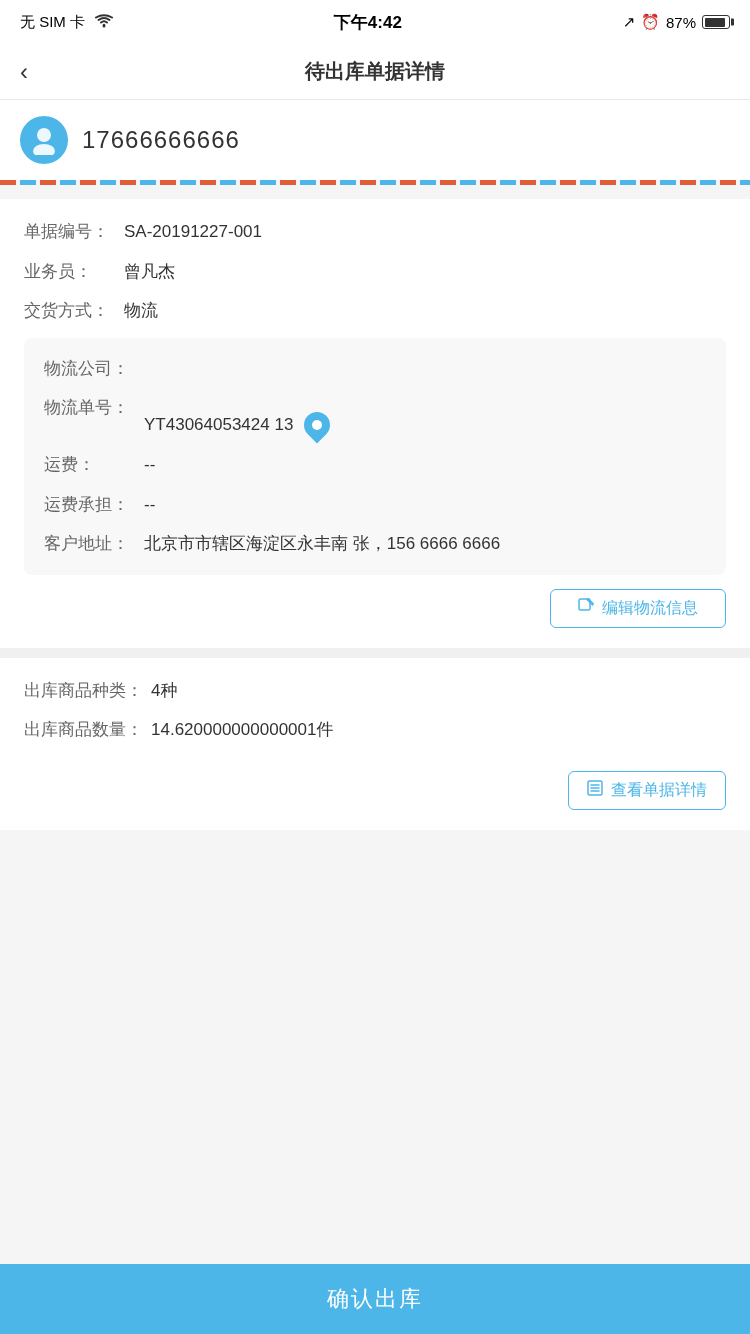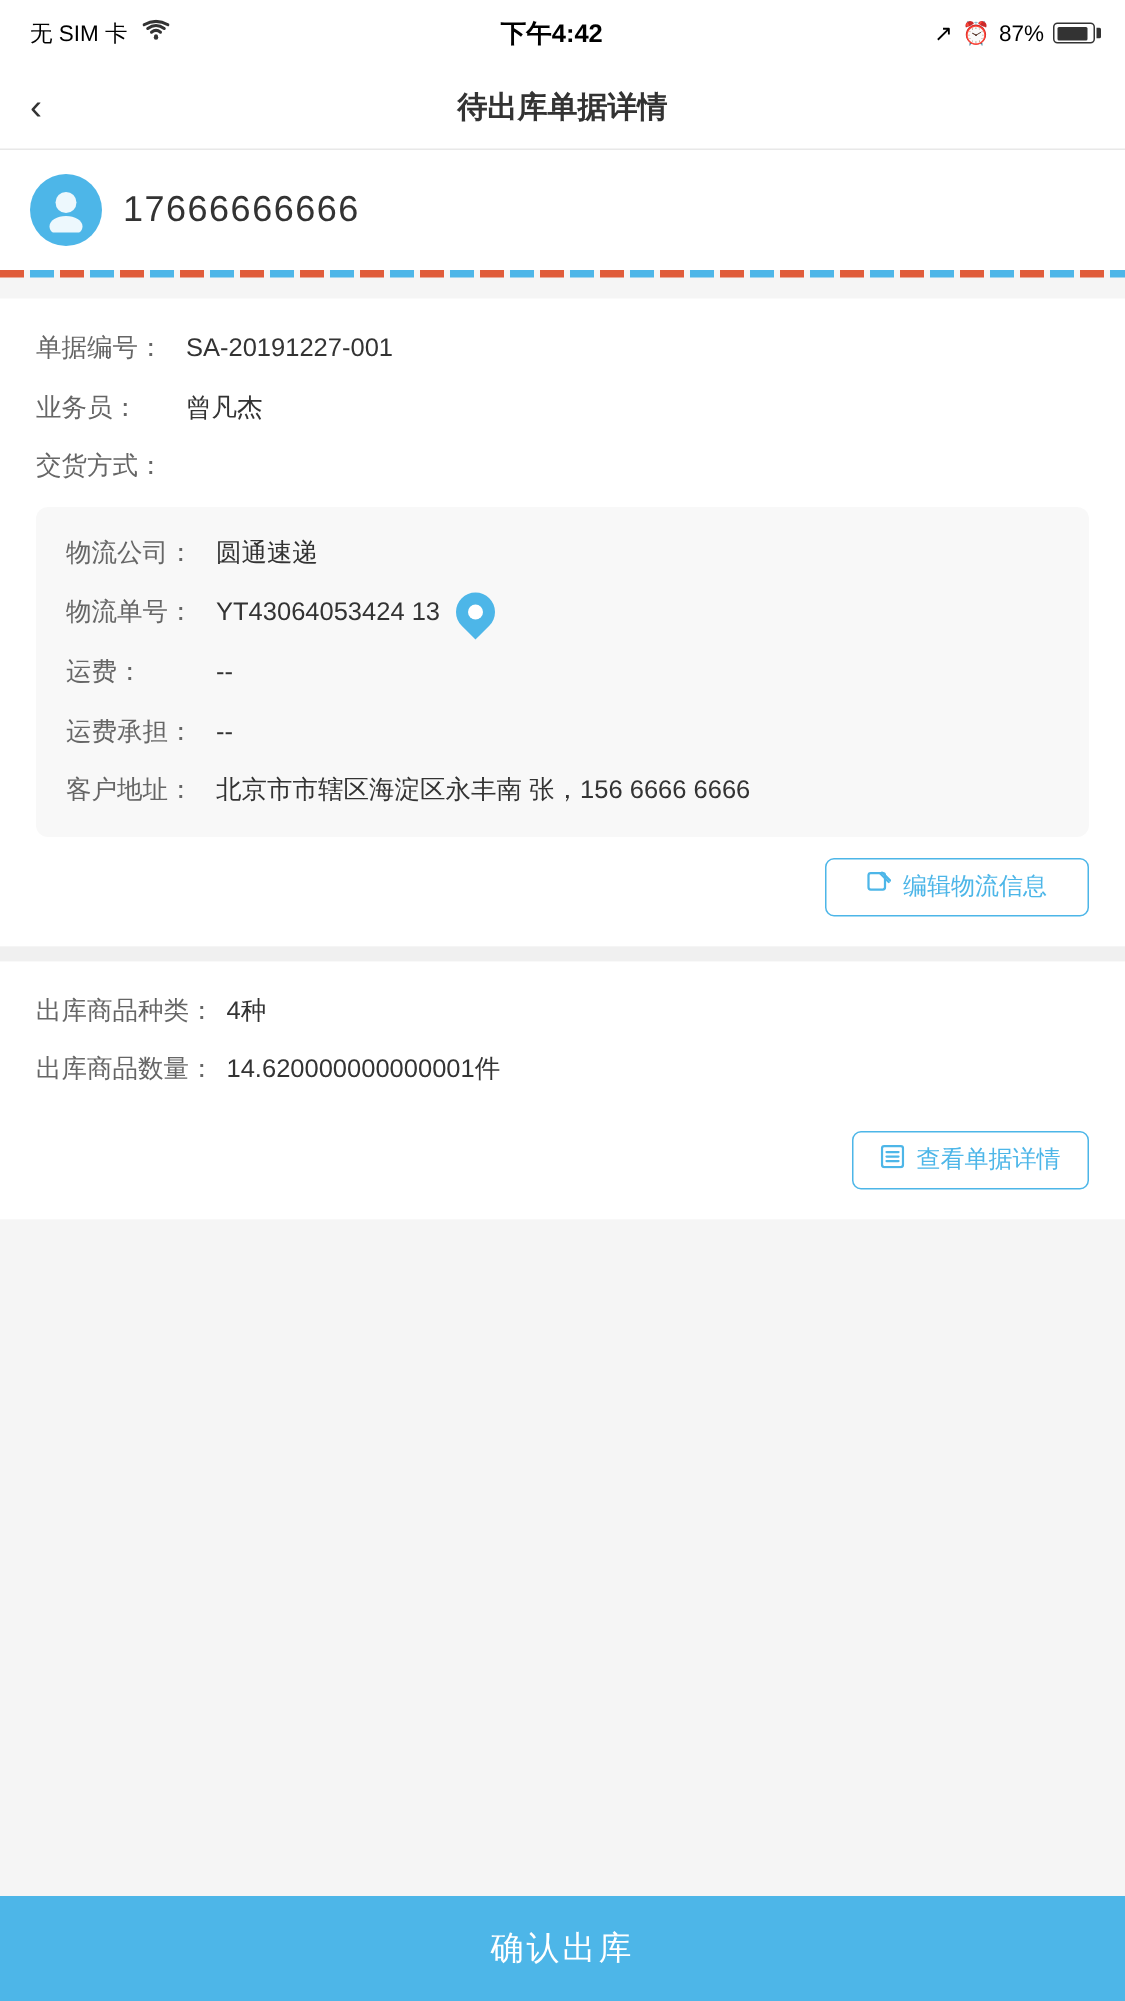--- a/index.html
+++ b/index.html
@@ -149,20 +149,21 @@
     }
     .info-value {
       color: #333;
       flex: 1;
       word-break: break-all;
     }
     .info-value.with-icon {
       display: flex;
       align-items: center;
       gap: 11px;
+      margin-top: 17px;
     }
 
     
     .location-icon {
       width: 26px;
       height: 26px;
       background: #4db6e8;
       border-radius: 50% 50% 50% 0;
       transform: rotate(-45deg);
       flex-shrink: 0;
@@ -316,26 +317,26 @@
   <div class="info-row">
     <span class="info-label">单据编号：</span>
     <span class="info-value">SA-20191227-001</span>
   </div>
   <div class="info-row">
     <span class="info-label">业务员：</span>
     <span class="info-value">曾凡杰</span>
   </div>
   <div class="info-row">
     <span class="info-label">交货方式：</span>
+    <span class="info-value">物流</span>
   </div>
 
   <div class="logistics-card">
     <div class="info-row">
       <span class="info-label">物流公司：</span>
-      <span class="info-value">圆通速递</span>
     </div>
     <div class="info-row">
       <span class="info-label">物流单号：</span>
       <span class="info-value with-icon">
         <span>YT43064053424 13</span>
         <span class="location-icon"></span>
       </span>
     </div>
     <div class="info-row">
       <span class="info-label">运费：</span>

